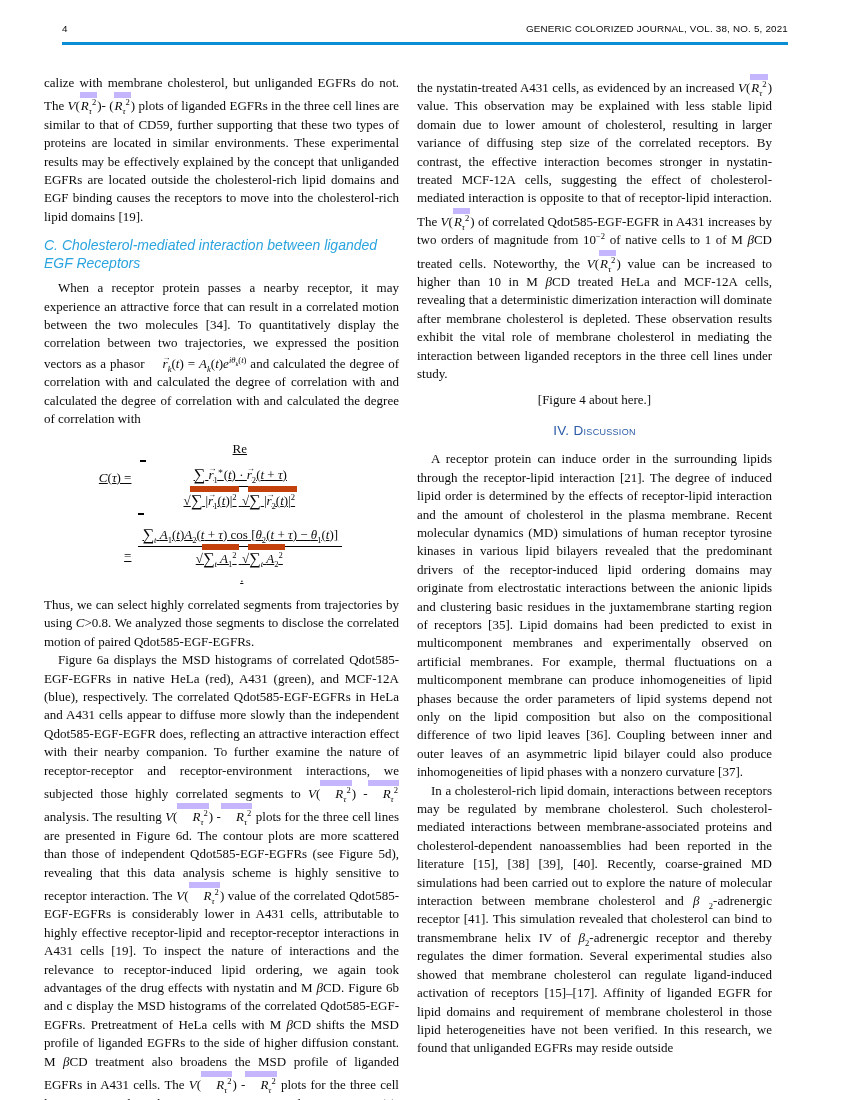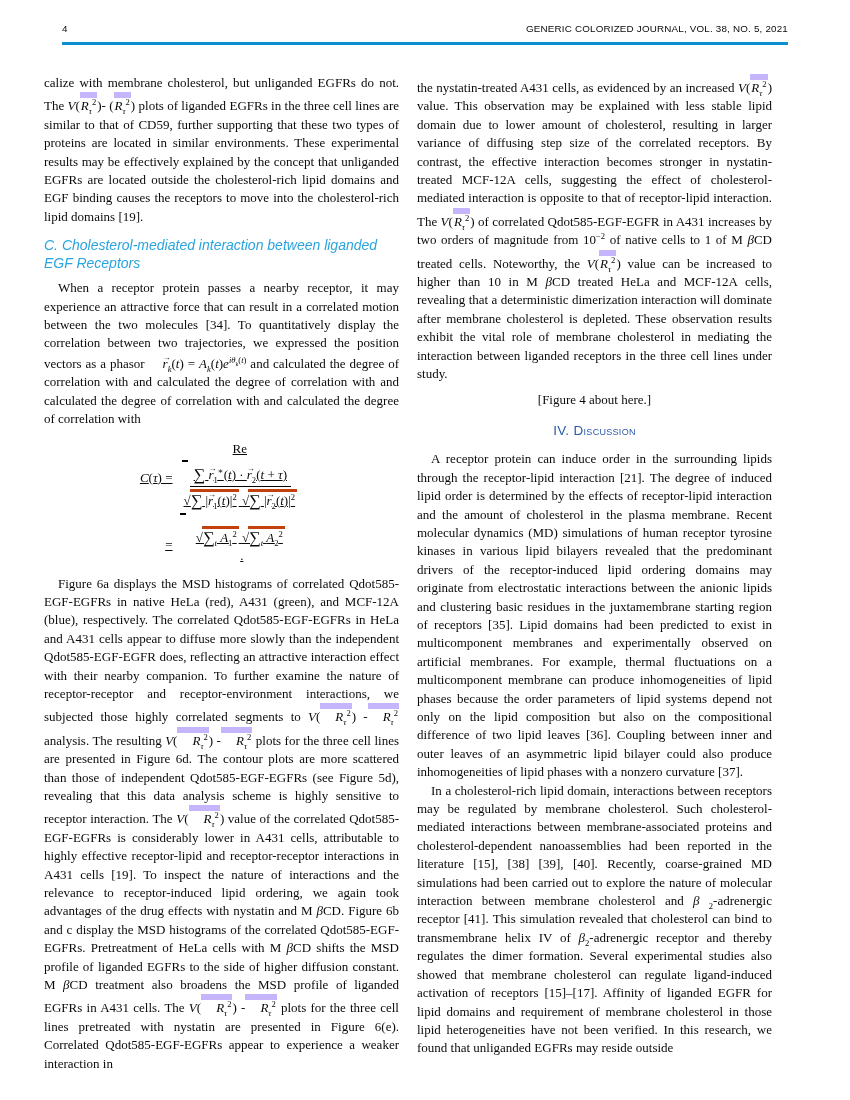--- a/index.html
+++ b/index.html
@@ -27,21 +27,21 @@
           font-variant:small-caps; letter-spacing:0.3px; }
   
   .equation { display:grid; grid-template-columns:max-content max-content; justify-content:center;
               align-items:center; row-gap:9px; margin:11px 0 9px; font-size:13px; text-align:left;text-decoration:underline; }
   .eq-lhs { justify-self:end; padding-right:5px; }
   .eq-rhs { display:inline-flex; align-items:center;flex-direction:column; }
   .frac { display:inline-flex; flex-direction:column; align-items:center; margin:0 2px; }
   .fnum { padding:0 4px 2px; border-bottom:1px solid #000; white-space:nowrap; }
   .fden { padding:3px 4px 0; white-space:nowrap; }
   .sqrt { white-space:nowrap; }
-  .sqrt .rad { border-top:3px solid #c2410c; padding:1px 2px 0 1px; margin-left:-1px; }
+  .sqrt .rad { border-top:6px solid #c2410c; padding:1px 2px 0 1px; margin-left:-1px; }
   .sum { font-size:1.25em; line-height:0; vertical-align:-0.08em; }
   .op { margin-right:1px; }
   .brL,.brR { align-self:stretch; width:5px; border:1.4px solid #000; margin:2px 2px; }
   .brL { border-right:none; margin-left:4px; }
   .brR { border-left:none; }
   .eqdot { margin-left:3px; }
   .vec { font-style:italic; display:inline-block; position:relative; padding-top:2px; }
   .vec::after { content:"→"; position:absolute; left:0px; top:-4px; font-size:8px;
                 font-style:normal; letter-spacing:0; }
 </style>
@@ -73,26 +73,28 @@
             <span class="brL"></span>
             <span class="frac">
               <span class="fnum"><span class="sum">∑</span> <span class="vec">r</span><sub>1</sub><sup>∗</sup>(<i>t</i>) · <span class="vec">r</span><sub>2</sub>(<i>t</i> + <i>τ</i>)</span>
               <span class="fden"><span class="sqrt">√<span class="rad"><span class="sum">∑</span> |<span class="vec">r</span><sub>1</sub>(<i>t</i>)|<sup>2</sup></span></span> <span class="sqrt">√<span class="rad"><span class="sum">∑</span> |<span class="vec">r</span><sub>2</sub>(<i>t</i>)|<sup>2</sup></span></span></span>
             </span>
             <span class="brR"></span>
           </span>
         <span class="eq-lhs">=</span>
         <span class="eq-rhs">
             <span class="frac">
+              <span class="fnum"><span class="sum">∑</span><sub><i>t</i></sub> <i>A</i><sub>1</sub>(<i>t</i>)<i>A</i><sub>2</sub>(<i>t</i> + <i>τ</i>) cos [<i>θ</i><sub>2</sub>(<i>t</i> + <i>τ</i>) − <i>θ</i><sub>1</sub>(<i>t</i>)]</span>
               <span class="fden"><span class="sqrt">√<span class="rad"><span class="sum">∑</span><sub><i>t</i></sub> <i>A</i><sub>1</sub><sup>2</sup></span></span> <span class="sqrt">√<span class="rad"><span class="sum">∑</span><sub><i>t</i></sub> <i>A</i><sub>2</sub><sup>2</sup></span></span></span>
             </span>
             <span class="eqdot">.</span>
           </span>
       </div>
 
+      <p>Thus, we can select highly correlated segments from trajectories by using <i>C</i>&gt;0.8. We analyzed those segments to disclose the correlated motion of paired Qdot585-EGF-EGFRs.</p>
       <p class="ind">Figure 6a displays the MSD histograms of correlated Qdot585-EGF-EGFRs in native HeLa (red), A431 (green), and MCF-12A (blue), respectively. The correlated Qdot585-EGF-EGFRs in HeLa and A431 cells appear to diffuse more slowly than the independent Qdot585-EGF-EGFR does, reflecting an attractive interaction effect with their nearby companion. To further examine the nature of receptor-receptor and receptor-environment interactions, we subjected those highly correlated segments to <i>V</i>(<span class="ol"><i>R</i><sub><i>τ</i></sub><sup>2</sup></span>) -<span class="ol"><i>R</i><sub><i>τ</i></sub><sup>2</sup></span> analysis. The resulting <i>V</i>(<span class="ol"><i>R</i><sub><i>τ</i></sub><sup>2</sup></span>) -<span class="ol"><i>R</i><sub><i>τ</i></sub><sup>2</sup></span> plots for the three cell lines are presented in Figure 6d. The contour plots are more scattered than those of independent Qdot585-EGF-EGFRs (see Figure 5d), revealing that this data analysis scheme is highly sensitive to receptor interaction. The <i>V</i>(<span class="ol"><i>R</i><sub><i>τ</i></sub><sup>2</sup></span>) value of the correlated Qdot585-EGF-EGFRs is considerably lower in A431 cells, attributable to highly effective receptor-lipid and receptor-receptor interactions in A431 cells [19]. To inspect the nature of interactions and the relevance to receptor-induced lipid ordering, we again took advantages of the drug effects with nystatin and M <i>β</i>CD. Figure 6b and c display the MSD histograms of the correlated Qdot585-EGF-EGFRs. Pretreatment of HeLa cells with M <i>β</i>CD shifts the MSD profile of liganded EGFRs to the side of higher diffusion constant. M <i>β</i>CD treatment also broadens the MSD profile of liganded EGFRs in A431 cells. The <i>V</i>(<span class="ol"><i>R</i><sub><i>τ</i></sub><sup>2</sup></span>) -<span class="ol"><i>R</i><sub><i>τ</i></sub><sup>2</sup></span> plots for the three cell lines pretreated with nystatin are presented in Figure 6(e). Correlated Qdot585-EGF-EGFRs appear to experience a weaker interaction in</p>
     </div>
 
     <div class="col">
       <p>the nystatin-treated A431 cells, as evidenced by an increased <i>V</i>(<span class="ol"><i>R</i><sub><i>τ</i></sub><sup>2</sup></span>) value. This observation may be explained with less stable lipid domain due to lower amount of cholesterol, resulting in larger variance of diffusing step size of the correlated receptors. By contrast, the effective interaction becomes stronger in nystatin-treated MCF-12A cells, suggesting the effect of cholesterol-mediated interaction is opposite to that of receptor-lipid interaction. The <i>V</i>(<span class="ol"><i>R</i><sub><i>τ</i></sub><sup>2</sup></span>) of correlated Qdot585-EGF-EGFR in A431 increases by two orders of magnitude from 10<sup>−2</sup> of native cells to 1 of M <i>β</i>CD treated cells. Noteworthy, the <i>V</i>(<span class="ol"><i>R</i><sub><i>τ</i></sub><sup>2</sup></span>) value can be increased to higher than 10 in M <i>β</i>CD treated HeLa and MCF-12A cells, revealing that a deterministic dimerization interaction will dominate after membrane cholesterol is depleted. These observation results exhibit the vital role of membrane cholesterol in mediating the interaction between liganded receptors in the three cell lines under study.</p>
 
       <p class="figline">[Figure 4 about here.]</p>
 
       <h2 class="sech"><span>IV.</span>&nbsp;<span>Discussion</span></h2>
 

